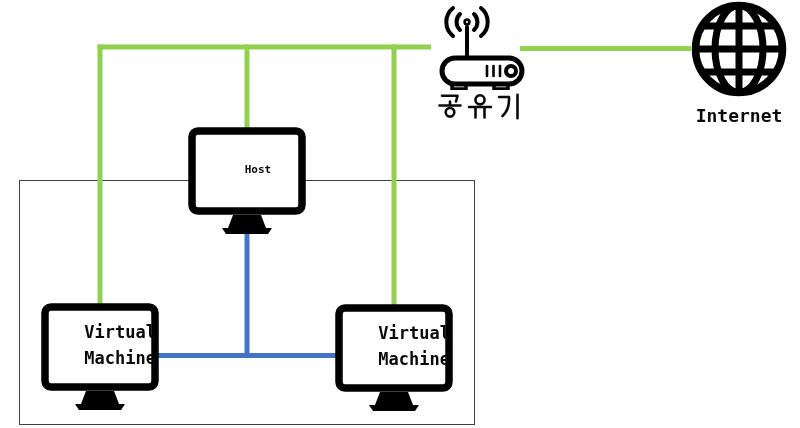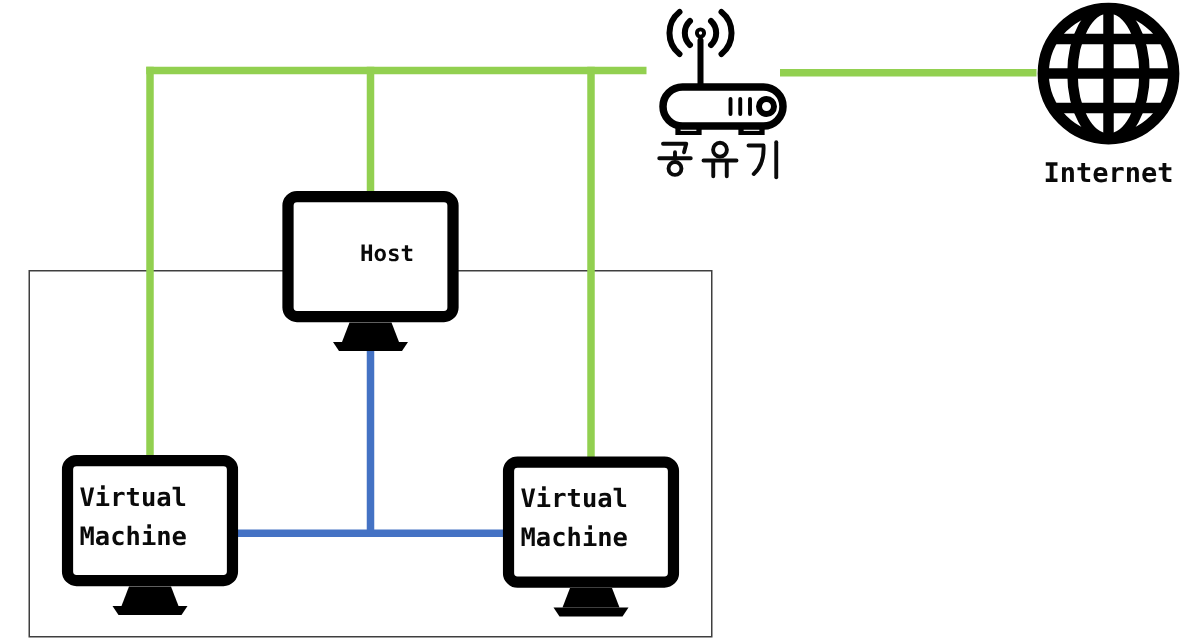--- a/index.html
+++ b/index.html
@@ -15,24 +15,24 @@
   }
   .group-label{
     left:12px;top:141px;font-size:18px;font-weight:bold;color:#0a0a0a;z-index:4;
     letter-spacing:0px;
   }
   
   .lines{left:0;top:0;z-index:2;}
   
   .node{z-index:3;}
   .node-label{
-    z-index:4;display:flex;align-items:center;justify-content:center;text-align:left;
+    z-index:4;display:flex;align-items:center;justify-content:center;text-align:right;
     font-weight:bold;color:#0a0a0a;
   }
-  .host-label{left:188px;top:125px;width:140px;height:88px;font-size:15px;}
+  .host-label{left:188px;top:125px;width:140px;height:88px;font-size:11px;}
   .vm-label{left:41px;top:301px;width:127px;height:88px;font-size:17px;line-height:26px;padding:0 12px;box-sizing:border-box;}
   .vm-label.right{left:335px;top:302px;}
   .router-label{left:432px;top:92px;width:96px;height:28px;}
   .internet-label{left:688px;top:102px;width:102px;height:26px;font-size:18px;}
   .hidden-text{position:absolute;opacity:0;pointer-events:none;font-size:10px;}
 </style>
 </head>
 <body>
 
 <div class="canvas">

